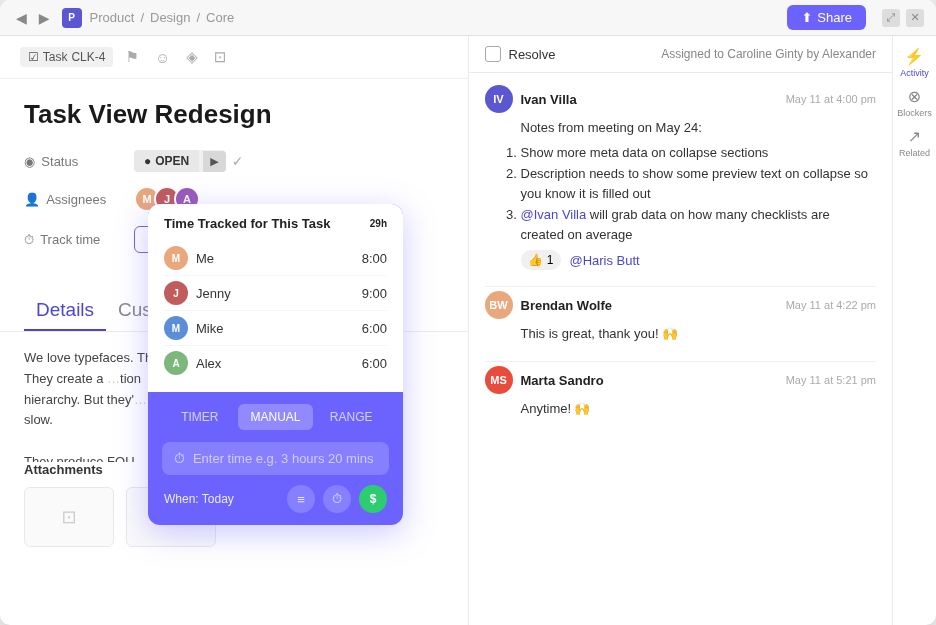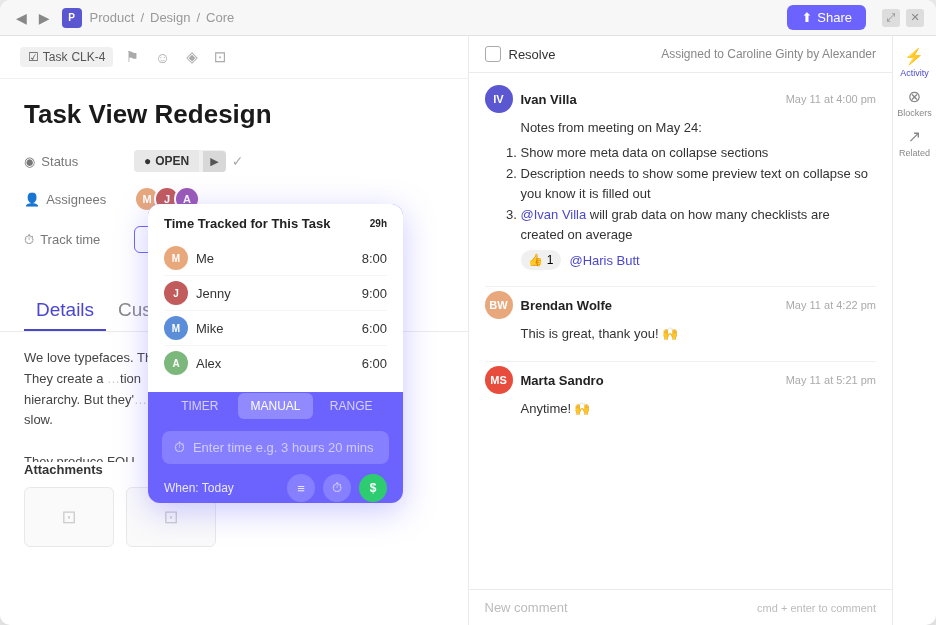--- a/index.html
+++ b/index.html
@@ -50,21 +50,21 @@
     .time-user-row { display: flex; align-items: center; justify-content: space-between; padding: 5px 0; border-bottom: 1px solid #f5f5f5; }
     .time-user-row:last-child { border-bottom: none; }
     .time-user-info { display: flex; align-items: center; gap: 8px; }
     .time-user-avatar { width: 24px; height: 24px; border-radius: 50%; display: flex; align-items: center; justify-content: center; font-size: 10px; font-weight: bold; color: #fff; }
     .tua-1 { background: #e8a87c; }
     .tua-2 { background: #c25b5b; }
     .tua-3 { background: #5b8dd9; }
     .tua-4 { background: #7cb87c; }
     .time-user-name { font-size: 13px; color: #333; }
     .time-user-hours { font-size: 13px; color: #333; font-weight: 500; }
-    .time-popup-body { padding: 1px 14px; }
+    .time-popup-body { padding: 12px 14px; }
     .time-tabs { display: flex; gap: 0; margin-bottom: 12px; }
     .time-tab { flex: 1; text-align: center; padding: 6px 0; font-size: 12px; font-weight: 500; color: rgba(255,255,255,0.7); cursor: pointer; border-radius: 6px; }
     .time-tab.active { background: rgba(255,255,255,0.25); color: #fff; }
     .time-input-row { display: flex; align-items: center; background: rgba(255,255,255,0.18); border-radius: 8px; padding: 8px 12px; margin-bottom: 10px; gap: 8px; }
     .time-clock-icon { color: rgba(255,255,255,0.7); font-size: 14px; }
     .time-input { background: none; border: none; color: rgba(255,255,255,0.85); font-size: 13px; outline: none; width: 100%; }
     .time-input::placeholder { color: rgba(255,255,255,0.6); }
     .time-footer { display: flex; align-items: center; justify-content: space-between; padding: 0 2px; }
     .time-when { color: rgba(255,255,255,0.85); font-size: 12px; }
     .time-footer-icons { display: flex; gap: 8px; }
@@ -330,24 +330,20 @@
               <div class="comment-user">
                 <div class="comment-avatar ca-marta">MS</div>
                 <span class="comment-username">Marta Sandro</span>
               </div>
               <span class="comment-time">May 11 at 5:21 pm</span>
             </div>
             <div class="comment-body">Anytime! 🙌</div>
           </div>
         </div>
 
-        <div class="comment-input-area">
-          <input class="comment-input" type="text" placeholder="New comment" style="">
-          <span class="comment-hint">cmd + enter to comment</span>
-        </div>
       </div>
 
       <div class="right-sidebar">
         <div class="sidebar-icon active">
           <span class="icon-symbol">⚡</span>
           <span class="icon-label">Activity</span>
         </div>
         <div class="sidebar-icon">
           <span class="icon-symbol">⊗</span>
           <span class="icon-label">Blockers</span>

